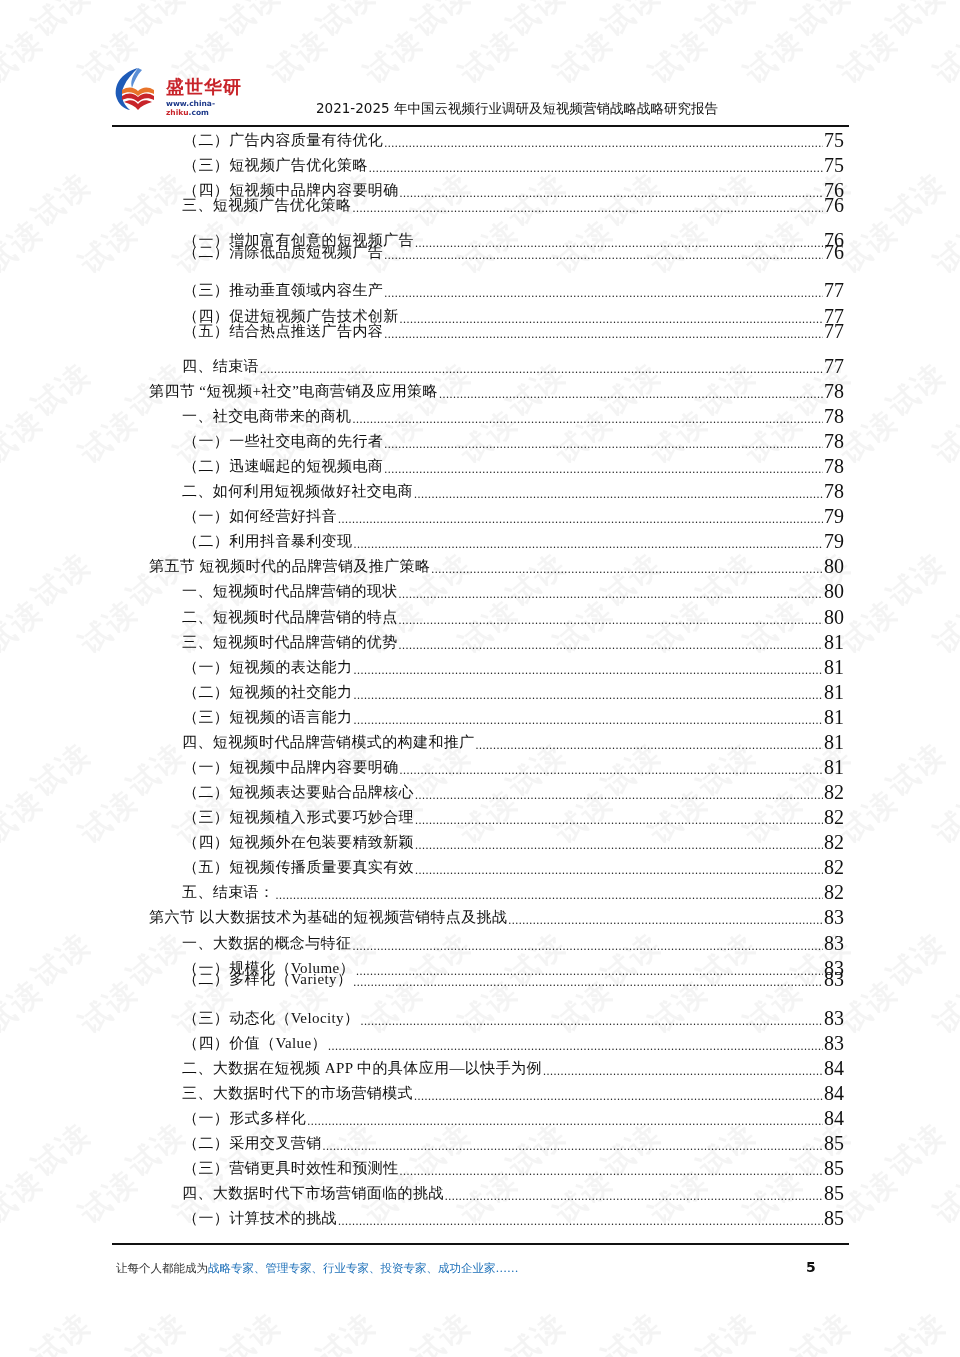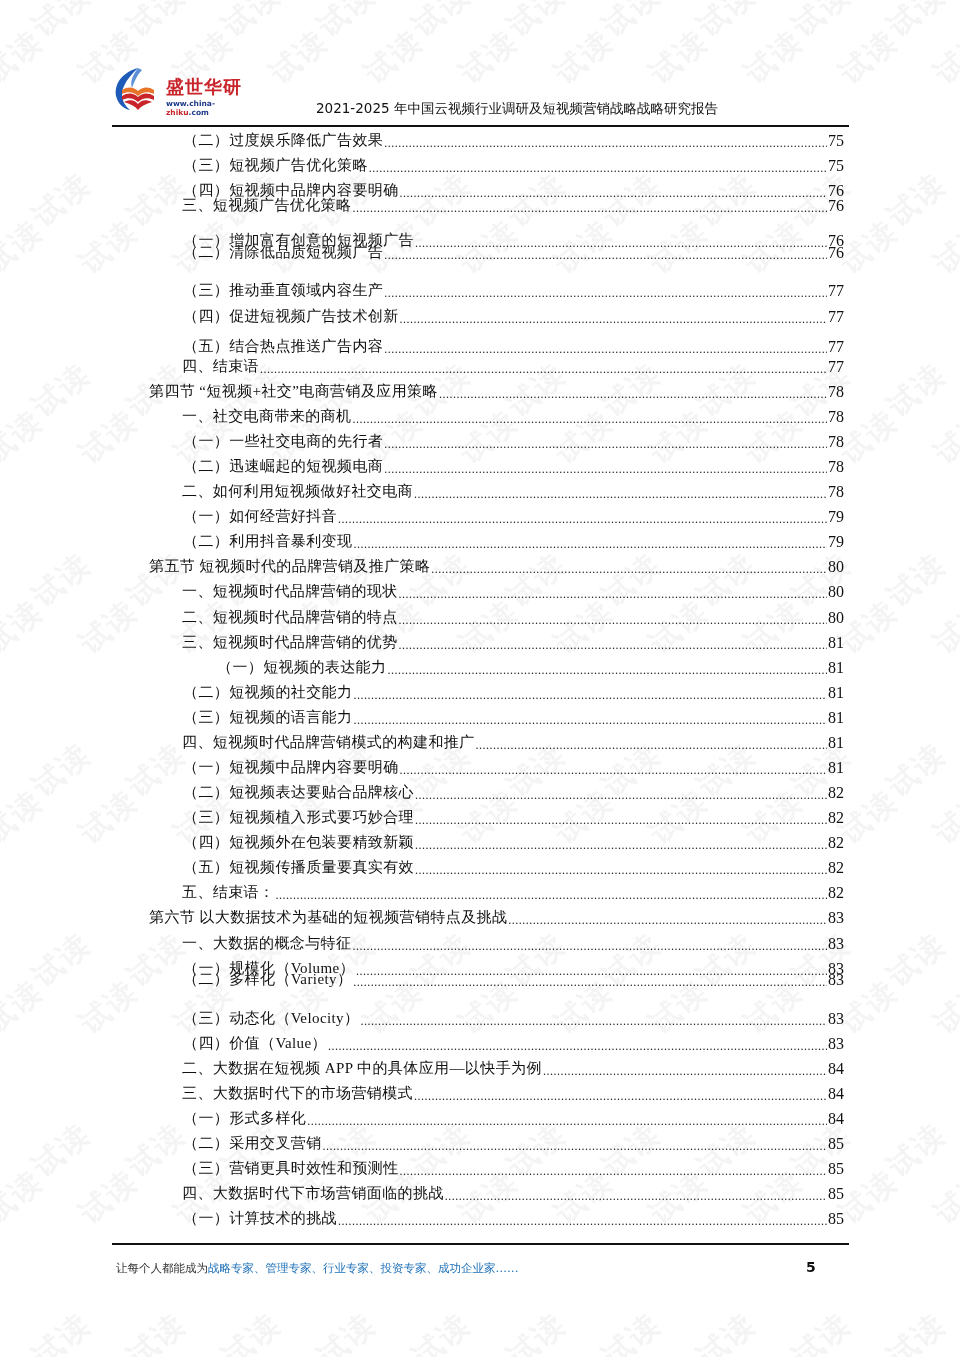--- a/index.html
+++ b/index.html
@@ -29,21 +29,21 @@
     .toc { position: absolute; left: 0; top: 128px; width: 960px; }
     .toc-row { position: absolute; height: 25px; display: flex; align-items: center; font-size: 15px; line-height: 25px;
                right: 116px; cursor: pointer; }
     .toc-row.lvl0 { left: 149px; align-items: flex-end; }
     .toc-row.lvl1 { left: 182px; }
     .toc-row.lvl2 { left: 183px; }
     .toc-label { white-space: nowrap; flex: 0 0 auto; letter-spacing: 0.4px; }
     .toc-dots { flex: 1 1 auto; overflow: hidden; white-space: nowrap; margin: 0 1px; align-self: flex-end;
                 height: 20px; line-height: 20px; font-size: 12px; letter-spacing: 0.5px; color: #222; }
     .toc-dots::before { content: "........................................................................................................................................................................................................................................................................................................................"; }
-    .toc-page { flex: 0 0 auto; font-size: 16px; }
+    .toc-page { flex: 0 0 auto; font-size: 20px; }
 
     
     .footer-rule { position: absolute; left: 112px; top: 1243px; width: 737px; height: 2px; background: #111; }
     .footer-slogan { position: absolute; left: 116px; top: 1261px; font-family: "DejaVu Serif", serif; font-size: 11.5px;
                      white-space: nowrap; color: #333; }
     .footer-slogan .blue { color: #1c6fb8; }
     .page-number { position: absolute; left: 806px; top: 1259px; font-family: "DejaVu Sans", sans-serif; font-weight: bold;
                    font-size: 14px; color: #111; }
   </style>
 </head>
@@ -232,21 +232,21 @@
     </svg>
     <span class="logo-name">盛世华研</span>
     <span class="logo-url"><span>www.china-</span><span class="hl">zhiku</span><span>.com</span></span>
   </div>
 
   <div class="doc-title">2021-2025 年中国云视频行业调研及短视频营销战略战略研究报告</div>
   <div class="header-rule"></div>
 
   <div class="toc" id="toc">
       <div class="toc-row lvl2" style="top: 0px;">
-        <span class="toc-label">（二）过度娱乐降低广告效果</span>
+        <span class="toc-label">（二）广告内容质量有待优化</span>
         <span class="toc-dots"></span>
         <span class="toc-page">75</span>
       </div>
       <div class="toc-row lvl2" style="top: 25.08px;">
         <span class="toc-label">（三）短视频广告优化策略</span>
         <span class="toc-dots"></span>
         <span class="toc-page">75</span>
       </div>
       <div class="toc-row lvl2" style="top: 50.16px;">
         <span class="toc-label">（四）短视频中品牌内容要明确</span>
@@ -271,21 +271,21 @@
       <div class="toc-row lvl2" style="top: 150.48px;">
         <span class="toc-label">（三）推动垂直领域内容生产</span>
         <span class="toc-dots"></span>
         <span class="toc-page">77</span>
       </div>
       <div class="toc-row lvl2" style="top: 175.56px;">
         <span class="toc-label">（四）促进短视频广告技术创新</span>
         <span class="toc-dots"></span>
         <span class="toc-page">77</span>
       </div>
-      <div class="toc-row lvl2" style="top: 206px;">
+      <div class="toc-row lvl2" style="top: 191px;">
         <span class="toc-label">（五）结合热点推送广告内容</span>
         <span class="toc-dots"></span>
         <span class="toc-page">77</span>
       </div>
       <div class="toc-row lvl1" style="top: 225.72px;">
         <span class="toc-label">四、结束语</span>
         <span class="toc-dots"></span>
         <span class="toc-page">77</span>
       </div>
       <div class="toc-row lvl0" style="top: 250.8px;">
@@ -336,21 +336,21 @@
       <div class="toc-row lvl1" style="top: 476.52px;">
         <span class="toc-label">二、短视频时代品牌营销的特点</span>
         <span class="toc-dots"></span>
         <span class="toc-page">80</span>
       </div>
       <div class="toc-row lvl1" style="top: 501.6px;">
         <span class="toc-label">三、短视频时代品牌营销的优势</span>
         <span class="toc-dots"></span>
         <span class="toc-page">81</span>
       </div>
-      <div class="toc-row lvl2" style="top: 526.68px; margin-left: 34px;">
+      <div class="toc-row lvl2" style="top: 526.68px;">
         <span class="toc-label">（一）短视频的表达能力</span>
         <span class="toc-dots"></span>
         <span class="toc-page">81</span>
       </div>
       <div class="toc-row lvl2" style="top: 551.76px; justify-content: flex-end;">
         <span class="toc-label">（二）短视频的社交能力</span>
         <span class="toc-dots"></span>
         <span class="toc-page">81</span>
       </div>
       <div class="toc-row lvl2" style="top: 576.84px;">

